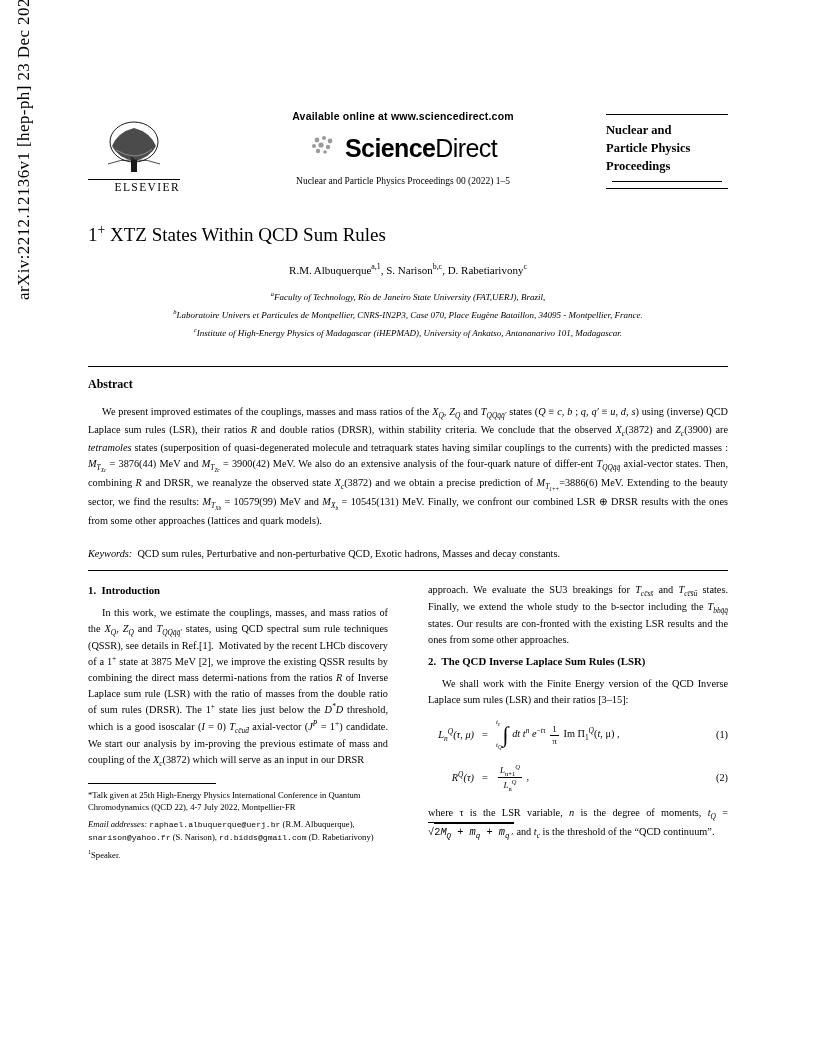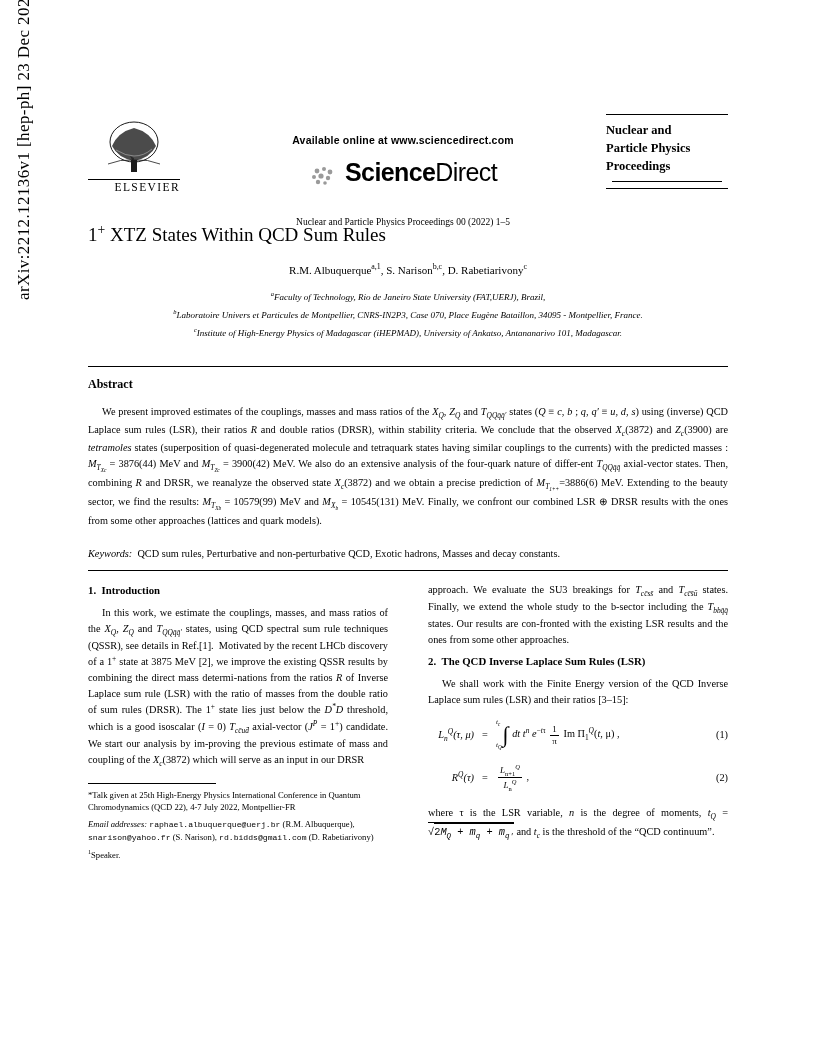--- a/index.html
+++ b/index.html
@@ -73,43 +73,42 @@
     left: 150px;
     top: 6px;
     width: 330px;
     text-align: center;
   }
   .sd-available {
     font-family: "Liberation Sans", sans-serif;
     font-size: 10.5px;
     font-weight: bold;
     letter-spacing: 0.2px;
-    margin-top: 24px;
   }
   .sd-logo-row {
     margin-top: 12px;
     display: flex;
-    align-items: flex-end;
+    align-items: flex-start;
     justify-content: center;
     gap: 6px;
   }
   .sd-mark {
     width: 30px;
     height: 22px;
     position: relative;
   }
   .sd-word {
     font-family: "Liberation Sans", sans-serif;
     font-size: 25px;
     font-weight: bold;
     letter-spacing: -0.6px;
   }
   .sd-word .thin { font-weight: normal; }
   .journal-line {
-    margin-top: 30px;
+    margin-top: 13px;
     font-family: "Liberation Serif", serif;
     font-size: 9.5px;
   }
 
   .npp-box {
     position: absolute;
     left: 518px;
     top: 10px;
     width: 122px;
     text-align: left;

